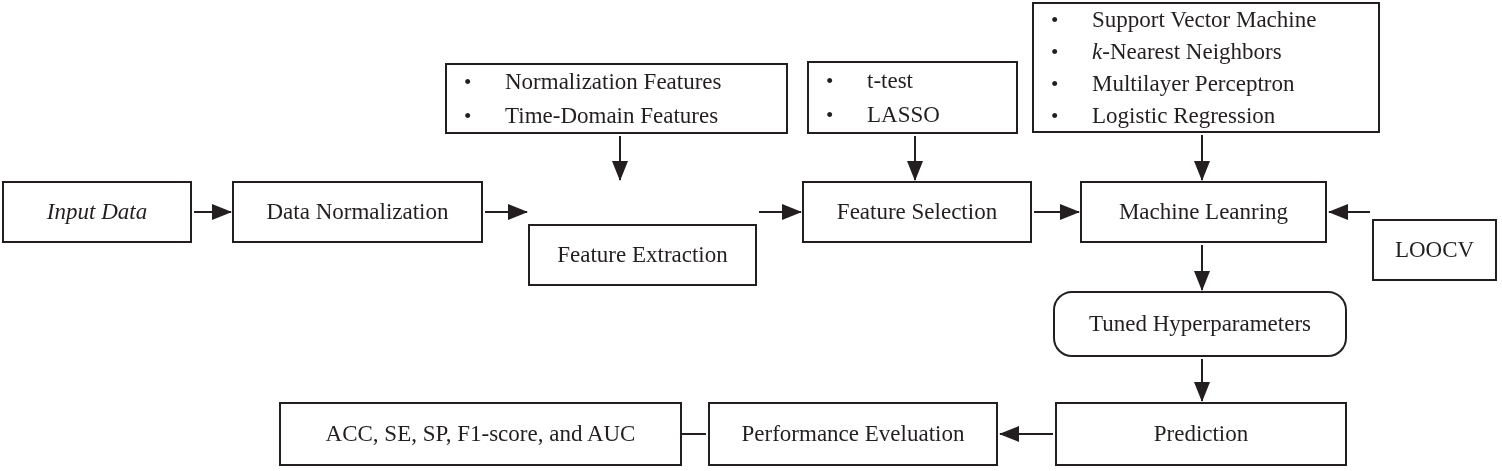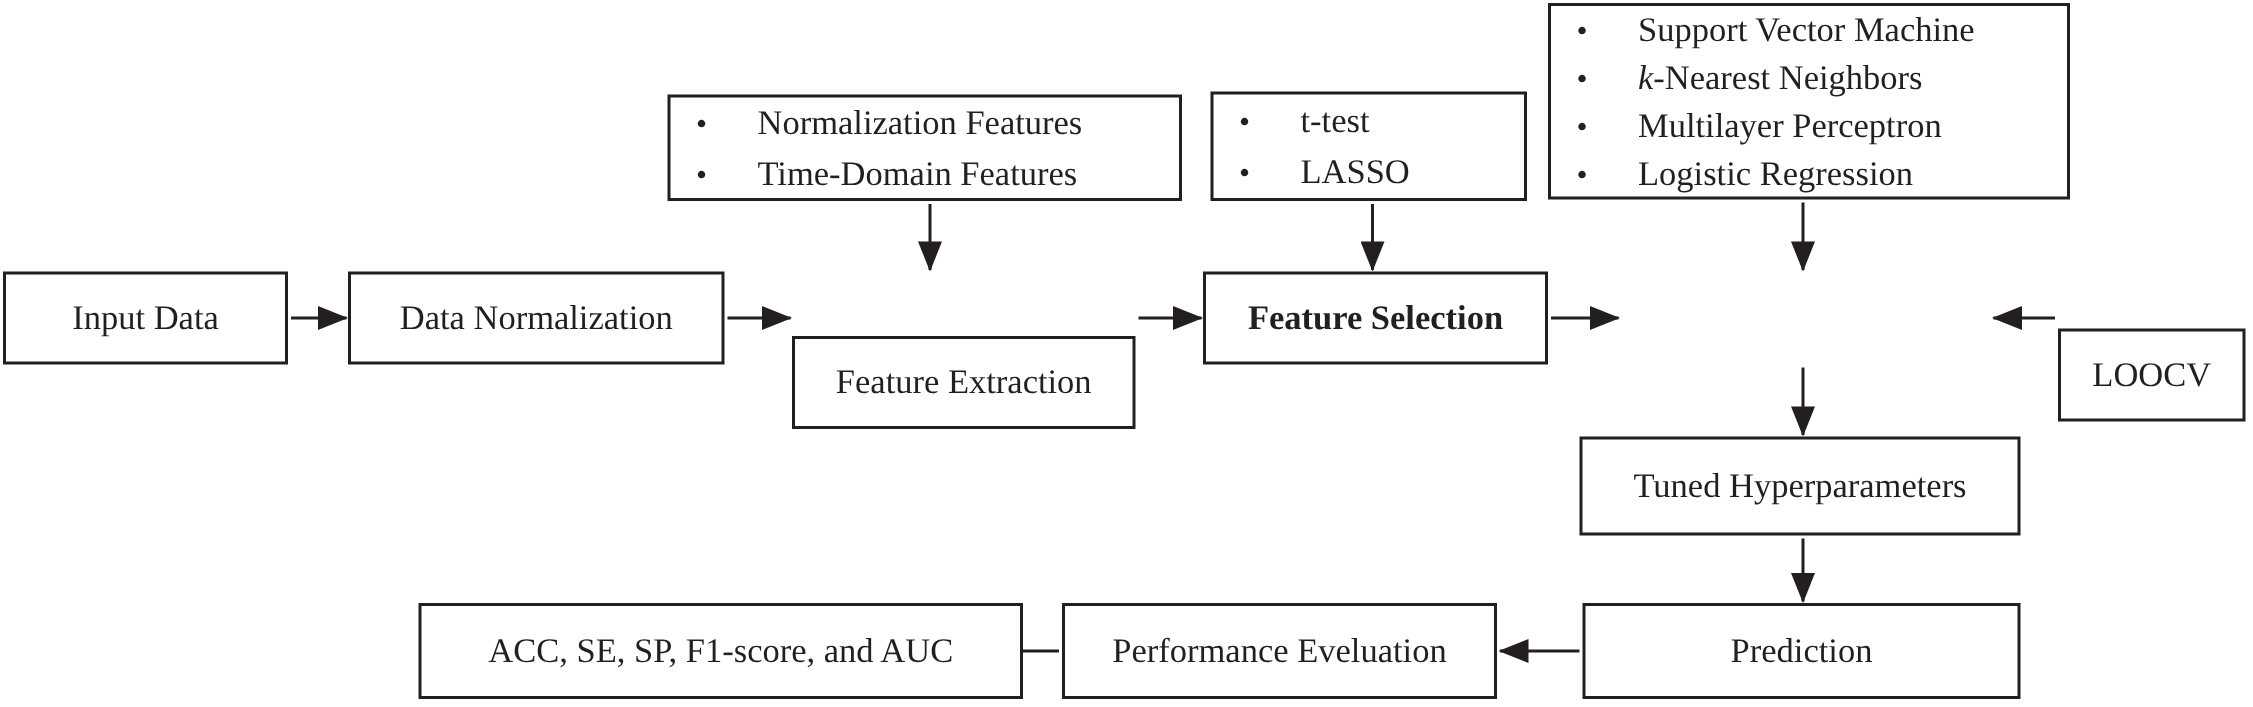--- a/index.html
+++ b/index.html
@@ -21,27 +21,27 @@
   .bullet-box li { display:flex; align-items:baseline; padding-left:17px; }
   .bullet-box .bullet { width:41px; flex:0 0 41px; font-size:21px; }
   .bullet-box .txt { display:inline-block; }
   .lh32 li { line-height:32px; }
   .lh33 li { line-height:33px; }
   .lh34 li { line-height:34px; }
   .center-text .txt { flex:1; text-align:left; margin-right:58px; }
   .first-letter-italic::first-letter { font-style:italic; }
 
   
-  #n-input        { left:2px;    top:181px; width:190px; height:62px; }
+  #n-input        { left:2px;    top:181px; width:190px; height:62px;font-style:italic; }
   #n-norm         { left:232px;  top:181px; width:251px; height:62px; }
   #n-extract      { left:528px;  top:181px; width:229px; height:62px;margin-top:43px; }
-  #n-select       { left:802px;  top:181px; width:230px; height:62px;font-weight:bold; }
+  #n-select       { left:802px;  top:181px; width:230px; height:62px; }
   #n-ml           { left:1080px; top:181px; width:247px; height:62px; }
   #n-loocv        { left:1372px; top:181px; width:125px; height:62px;margin-top:38px; }
-  #n-tuned        { left:1053px; top:291px; width:294px; height:66px; }
+  #n-tuned        { left:1053px; top:291px; width:294px; height:66px;border-radius:19px; }
   #n-pred         { left:1055px; top:402px; width:292px; height:64px; }
   #n-perf         { left:708px;  top:402px; width:290px; height:64px; }
   #n-metrics      { left:247px;  top:402px; width:403px; height:64px;margin-left:32px; }
   #a-extract      { left:445px;  top:63px;  width:343px; height:71px; }
   #a-select       { left:807px;  top:61px;  width:211px; height:73px; }
   #a-ml           { left:1032px; top:2px;   width:348px; height:131px; }
 </style>
 </head>
 <body>
 
@@ -73,20 +73,23 @@
     <span>Input Data</span>
   </div>
   <div class="box" id="n-norm">
     <span>Data Normalization</span>
   </div>
   <div class="box" id="n-extract">
     <span>Feature Extraction</span>
   </div>
   <div class="box" id="n-select">
     <span>Feature Selection</span>
+  </div>
+  <div class="box" id="n-ml">
+    <span>Machine Leanring</span>
   </div>
   <div class="box" id="n-loocv">
     <span>LOOCV</span>
   </div>
 
   <div class="box bullet-box lh33" id="a-extract">
     <ul>
       <li>
         <span class="bullet">•</span>
         <span class="txt">Normalization Features</span>

